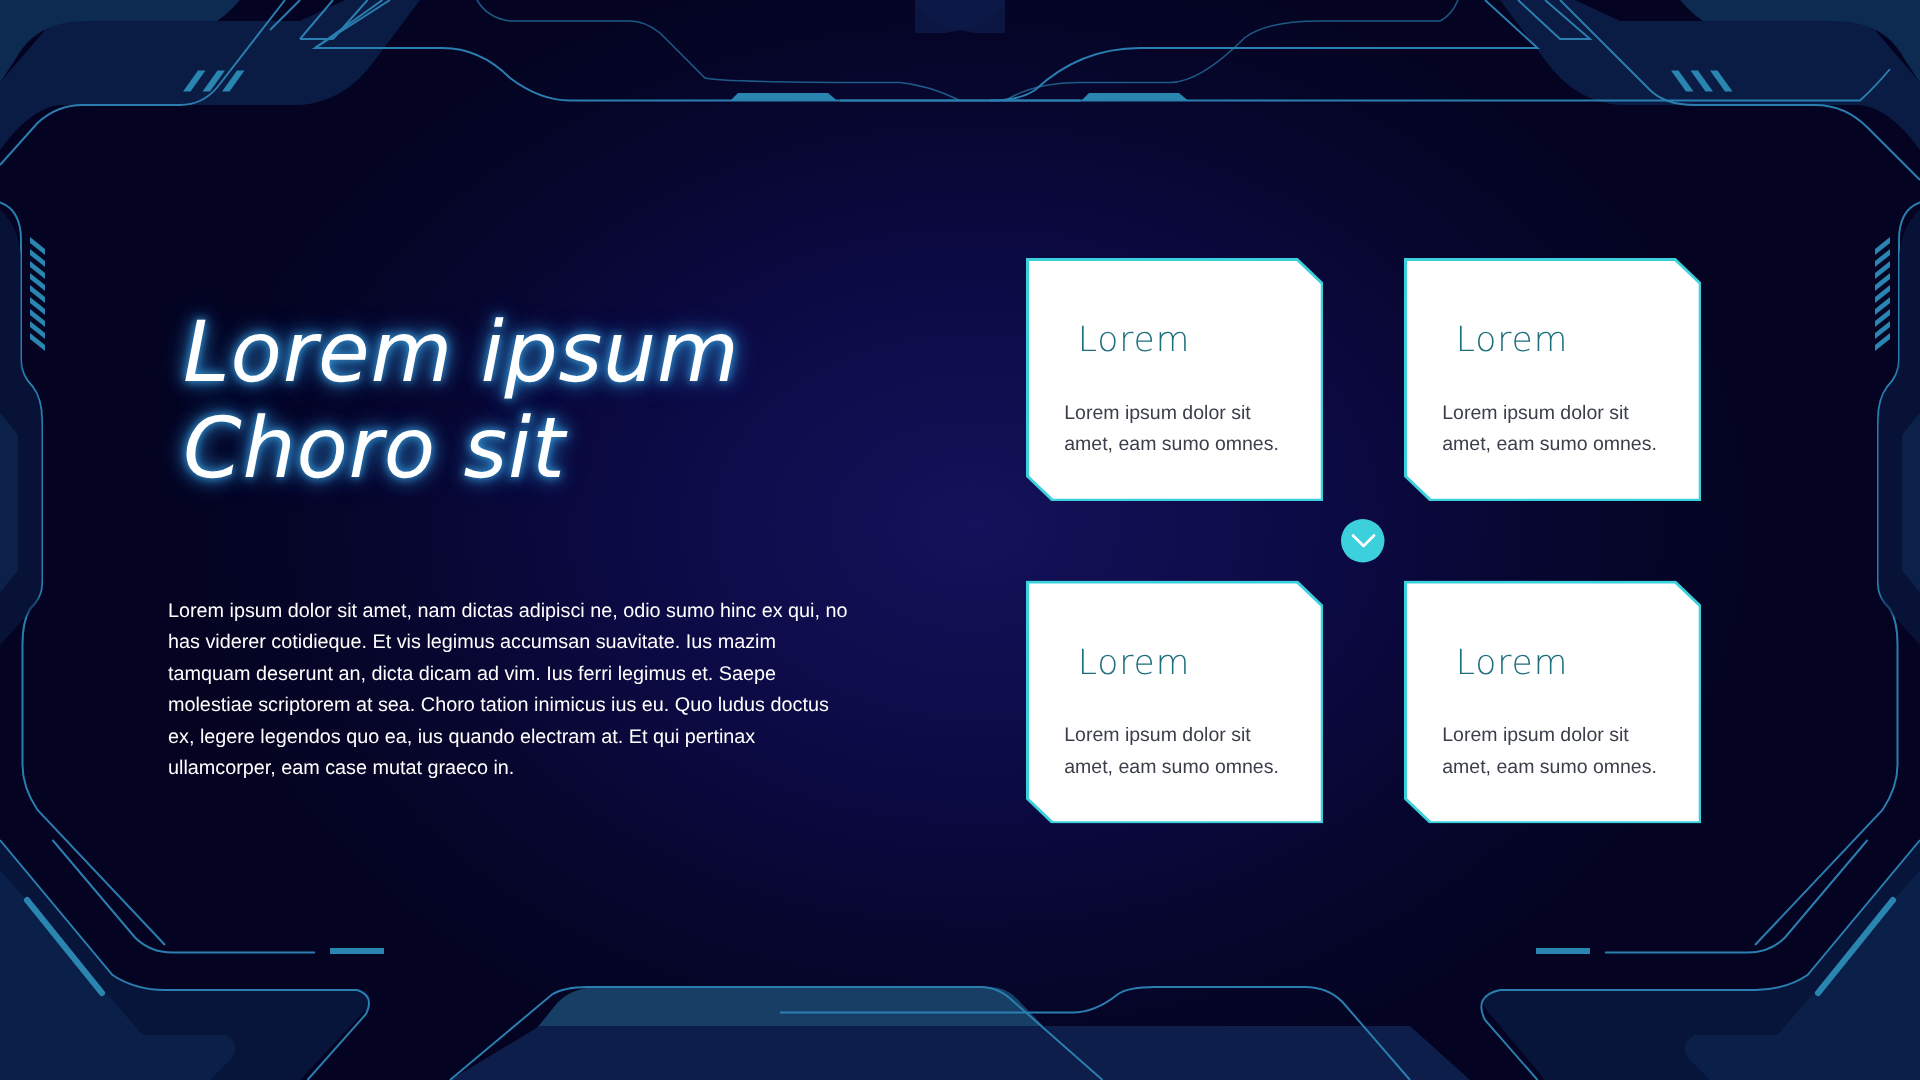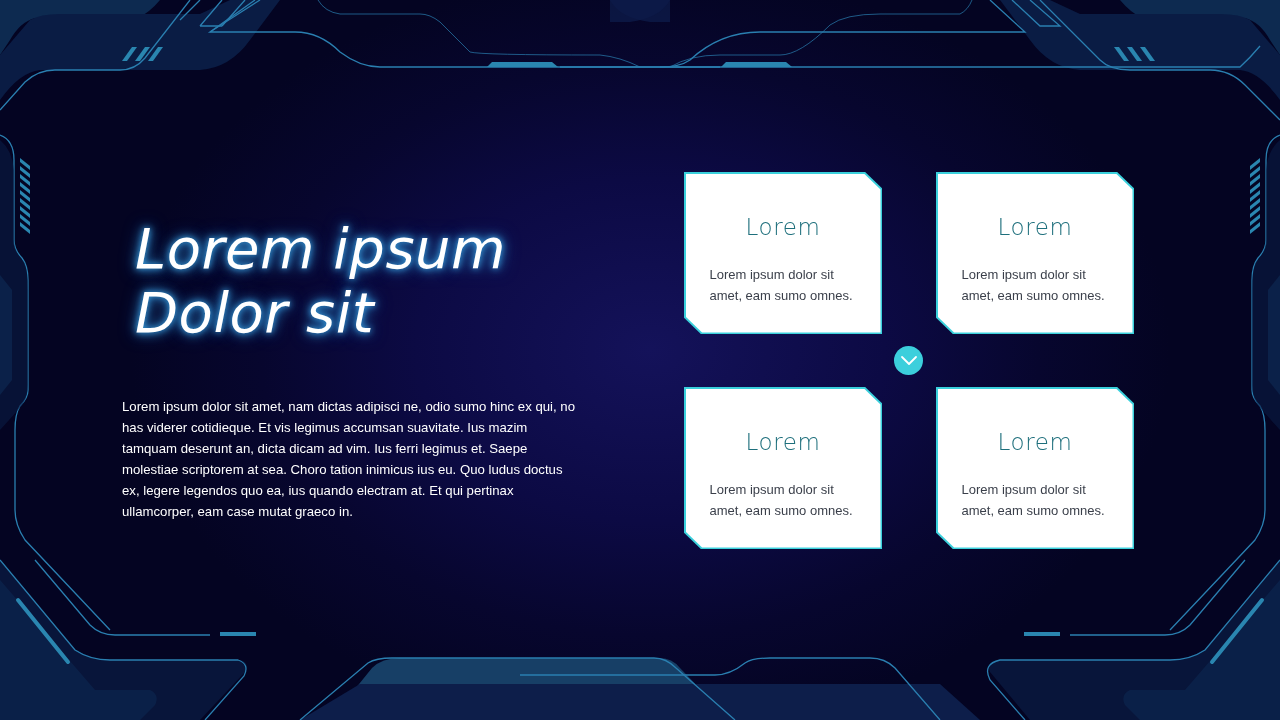--- a/index.html
+++ b/index.html
@@ -13,42 +13,42 @@
     background:
       radial-gradient(ellipse 520px 380px at 650px 350px, #14125a 0%, #0c0a44 45%, #07062e 75%, #040422 100%);
   }
   svg.frame { position: absolute; left: 0; top: 0; }
   .title {
     position: absolute; left: 122px; top: 204px;
     color: #ffffff; font-style: italic; font-size: 56px; line-height: 64px;
     font-family: "DejaVu Sans", sans-serif; font-weight: 300;
     letter-spacing: 0.5px;
     text-shadow: 0 0 6px #3aa0e0, 0 0 12px #2a7ec0, 0 0 18px #1d5a9a;
-    margin: 13px;
+    margin: 0;
   }
   .title span { display: block; }
   .body-text {
-    position: absolute; left: 122px; top: 396px; width: 460px;
+    position: absolute; left: 112px; top: 396px; width: 460px;
     color: #ffffff; font-size: 13.2px; line-height: 21px;
     font-family: "Liberation Sans", sans-serif;
   }
   .card {
     position: absolute; width: 198px; height: 162px;
     clip-path: polygon(0 0, 91.5% 0, 100% 10%, 100% 100%, 8.5% 100%, 0 90%);
     background: #3ad0dc;
   }
   .card .inner {
     position: absolute; inset: 1.5px;
     clip-path: polygon(0 0, 91.5% 0, 100% 10%, 100% 100%, 8.5% 100%, 0 90%);
     background: #ffffff;
   }
   .card .c-title {
-    position: absolute; left: 0; right: 0; top: 40px; text-align: center;
+    position: absolute; left: 0; right: 0; top: 40px; 
     color: #1e6f7c; font-size: 23px; letter-spacing: 0.6px;
-    font-family: "DejaVu Sans", sans-serif; font-weight: 300;
+    font-family: "DejaVu Sans", sans-serif; font-weight: 300; padding-left: 33px;
   }
   .card .c-text {
     position: absolute; left: 24px; top: 90px; width: 160px;
     color: #3a3f4a; font-size: 13px; line-height: 21px;
   }
   .c1 { left: 684px; top: 172px; }
   .c2 { left: 936px; top: 172px; }
   .c3 { left: 684px; top: 387px; }
   .c4 { left: 936px; top: 387px; }
   .down-btn {
@@ -143,21 +143,21 @@
   <path d="M1280 580 L1185 690 H1130 Q1120 695 1125 705 L1140 720 H1280 Z" fill="#0c2a52"></path>
   <path d="M1280 560 L1205 650 Q1185 660 1170 660 H1000 Q985 662 990 672 L1030 720 H1280 Z" fill="#0a1c44" opacity="0.7"></path>
   <path d="M1262 600 L1212 662" stroke="#2a86b0" stroke-width="4" stroke-linecap="round"></path>
   <path d="M1280 560 L1205 650 Q1190 660 1170 660 H1000 Q982 664 990 680 L1025 720" fill="none" stroke="#2a7fb0" stroke-width="1.3"></path>
   <path d="M1245 560 L1190 625 Q1180 635 1165 635 H1070" fill="none" stroke="#2a7fb0" stroke-width="1.3"></path>
   <rect x="1024" y="632" width="36" height="4" fill="#2a86b0"></rect>
 </svg>
 
 <h1 class="title">
   <span>Lorem ipsum</span>
-  <span>Dolor sit</span>
+  <span>Choro sit</span>
 </h1>
 
 <p class="body-text" style="margin:0;">Lorem ipsum dolor sit amet, nam dictas adipisci ne, odio sumo hinc ex qui, no has viderer cotidieque. Et vis legimus accumsan suavitate. Ius mazim tamquam deserunt an, dicta dicam ad vim. Ius ferri legimus et. Saepe molestiae scriptorem at sea. Choro tation inimicus ius eu. Quo ludus doctus ex, legere legendos quo ea, ius quando electram at. Et qui pertinax ullamcorper, eam case mutat graeco in.</p>
 
 <div class="card c1">
   <div class="inner">
     <div class="c-title">Lorem</div>
     <div class="c-text">Lorem ipsum dolor sit amet, eam sumo omnes.</div>
   </div>
 </div>

